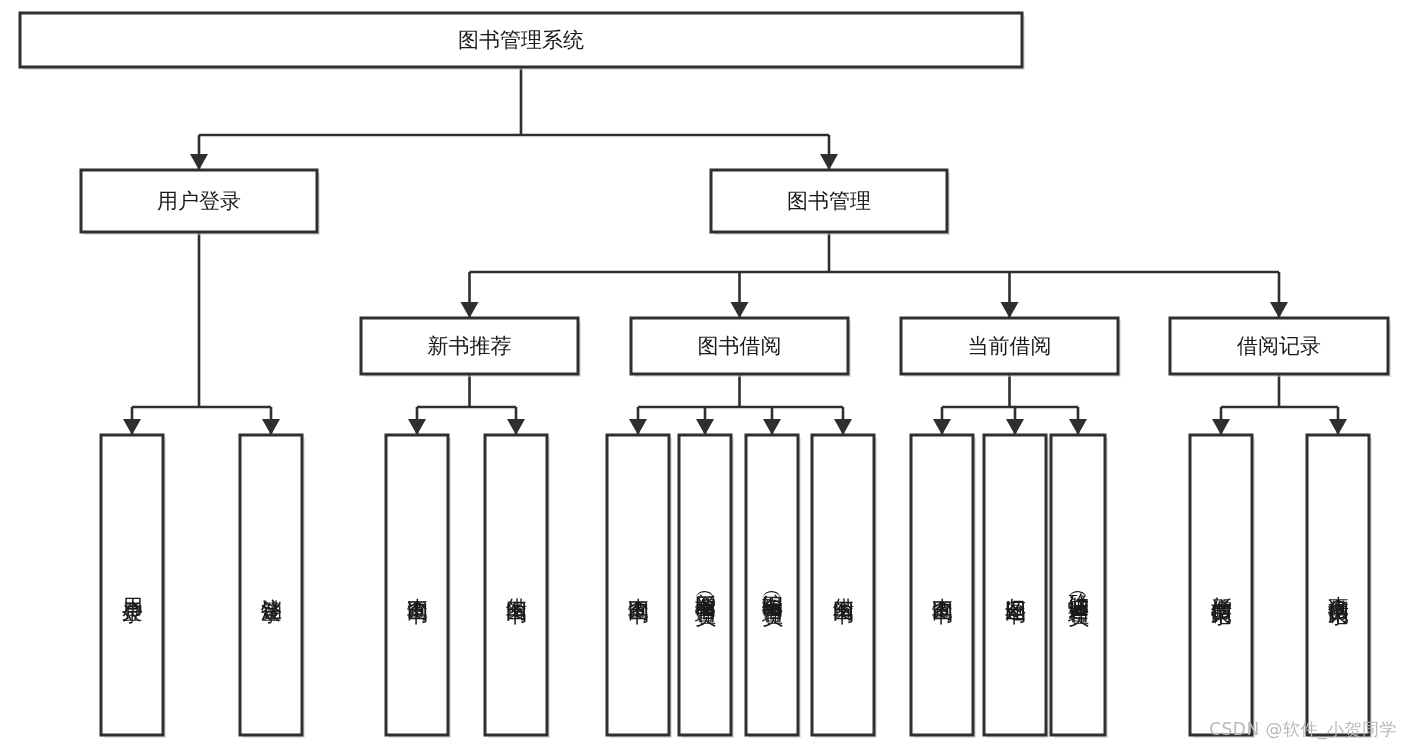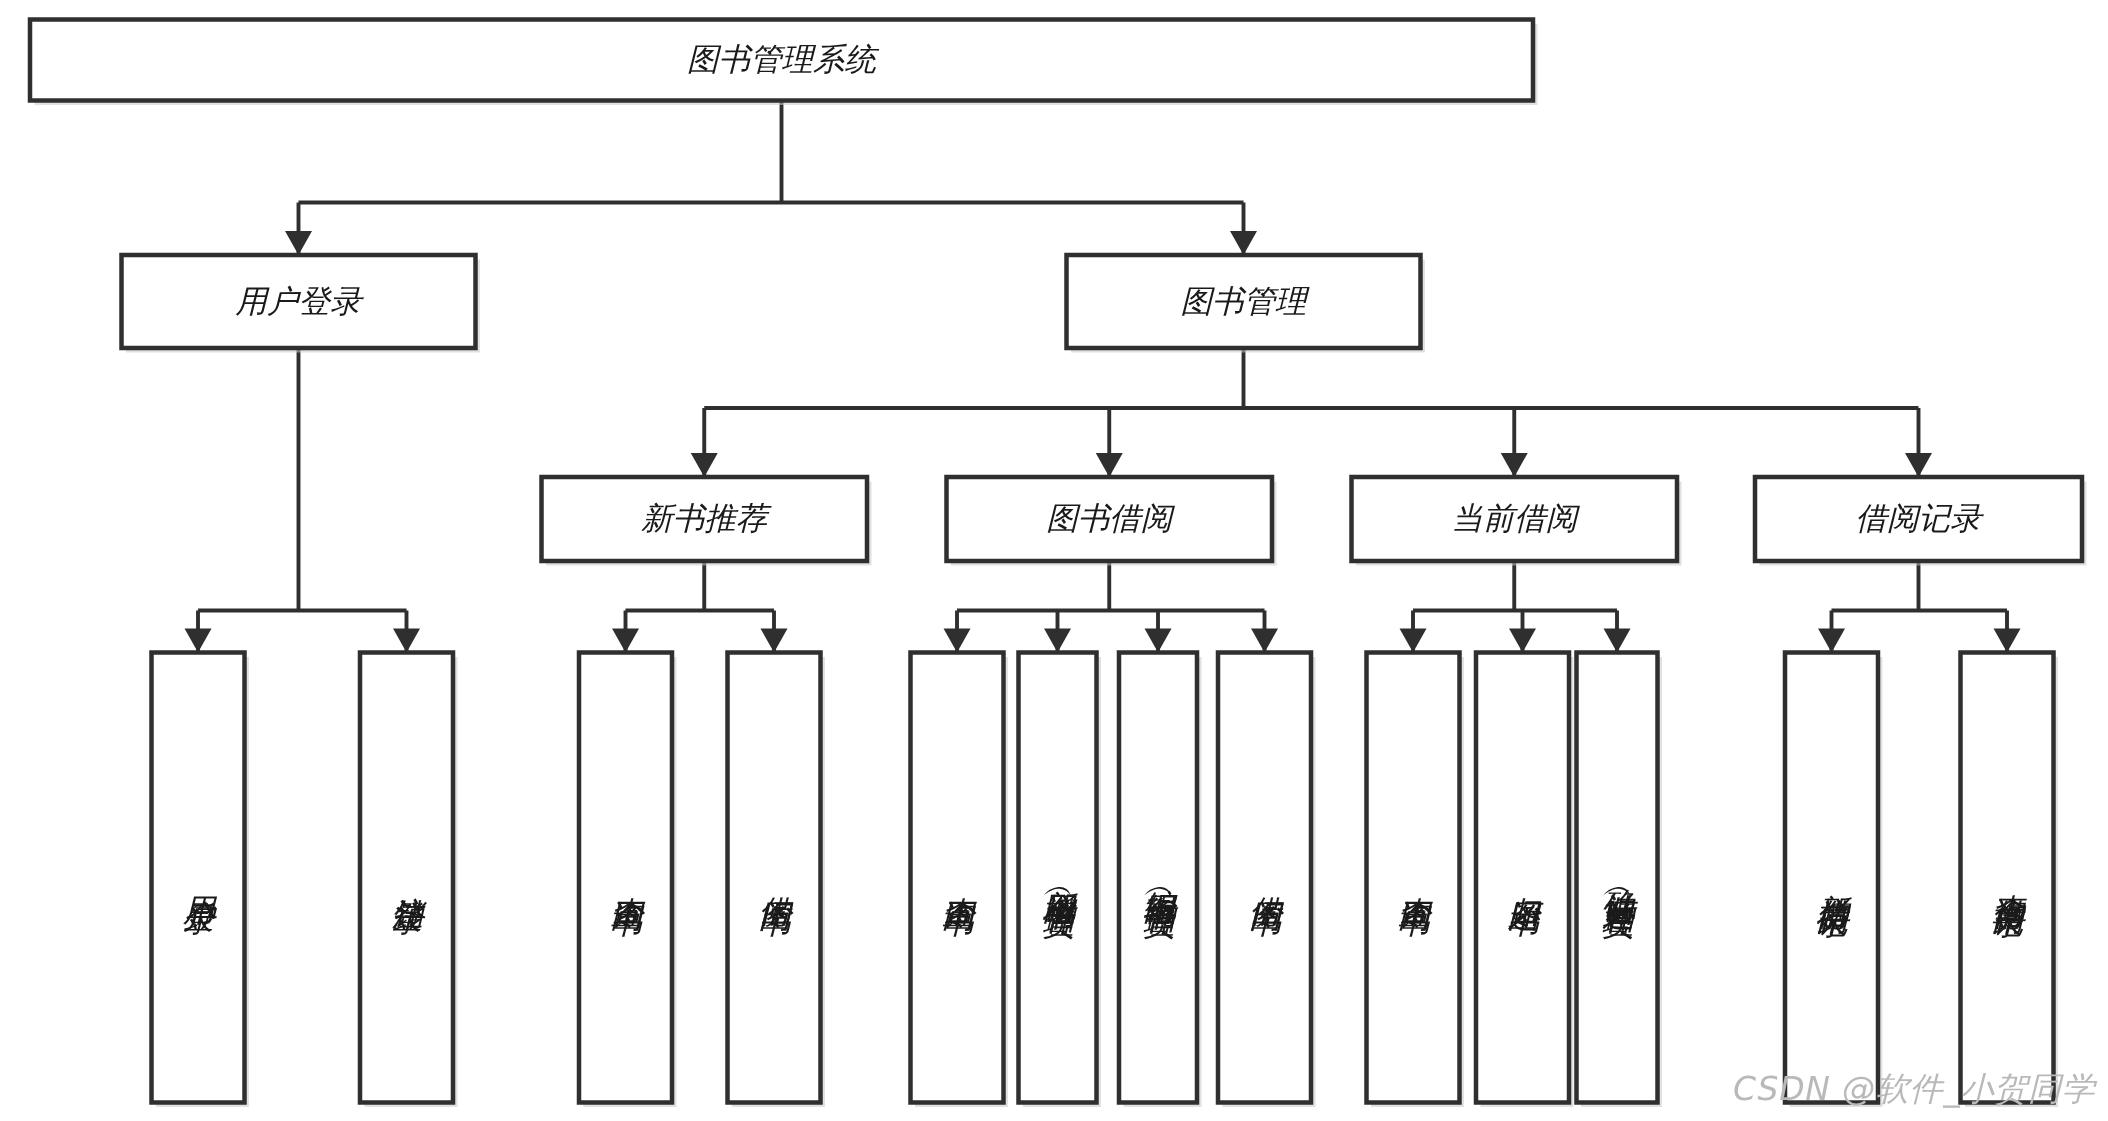--- a/index.html
+++ b/index.html
@@ -11,21 +11,20 @@
     width: 1405px;
     height: 747px;
     font-family: "DejaVu Sans", "Liberation Sans", sans-serif;
     overflow: hidden;
   }
   #diagram-root {
     position: relative;
     width: 1405px;
     height: 747px;
     background: #ffffff;
-    font-style: italic;
   }
   svg.flow {
     position: absolute;
     top: 0;
     left: 0;
     width: 1405px;
     height: 747px;
   }
   .node-box {
     fill: #ffffff;
@@ -68,21 +67,21 @@
     color: #1a1a1a;
     line-height: 1;
     white-space: nowrap;
     pointer-events: none;
   }
   .watermark {
     position: absolute;
     right: 8px;
     bottom: 6px;
     font-family: "DejaVu Sans", "Liberation Sans", sans-serif;
-    font-size: 22px;
+    font-size: 17px;
     color: #b9b9b9;
     letter-spacing: 0.5px;
     white-space: nowrap;
   }
 </style>
 </head>
 <body>
 
 <div id="diagram-root">
   <svg class="flow" viewBox="0 0 1405 747">

